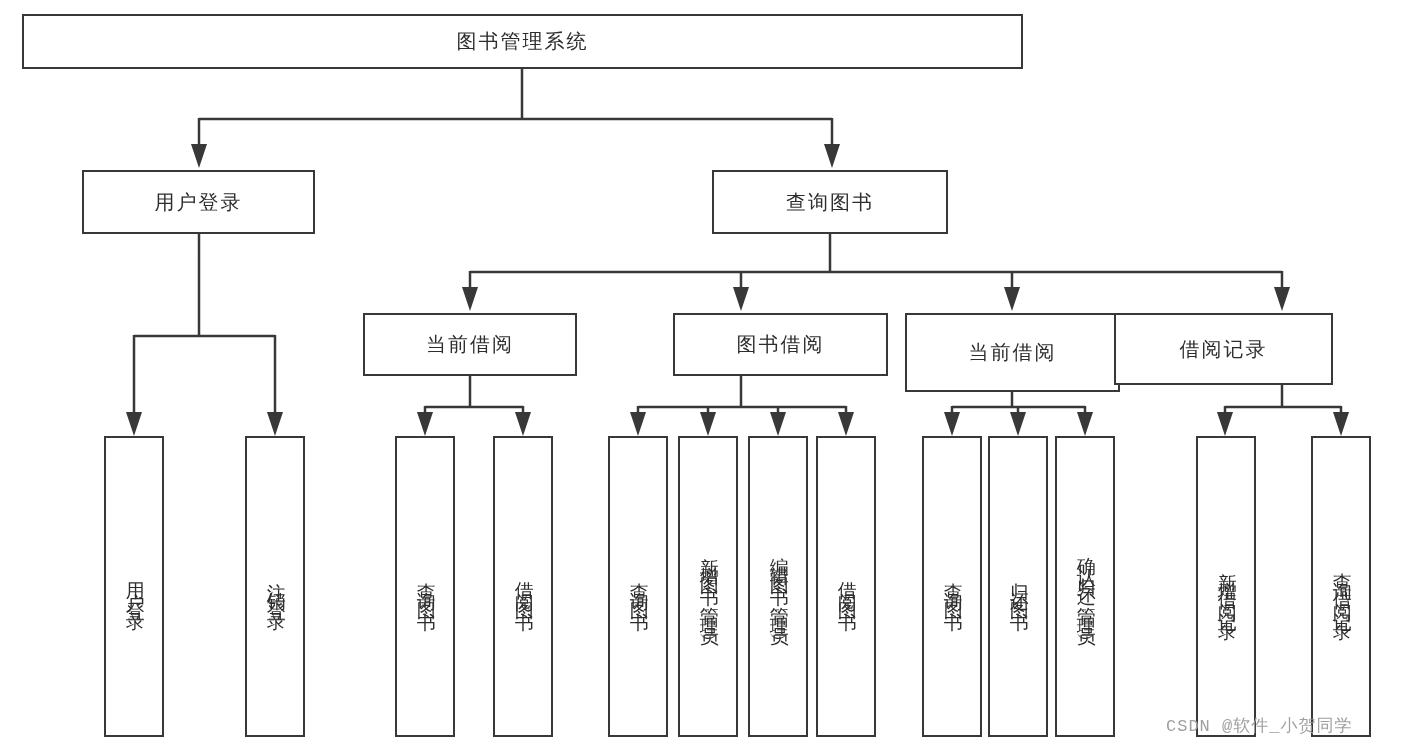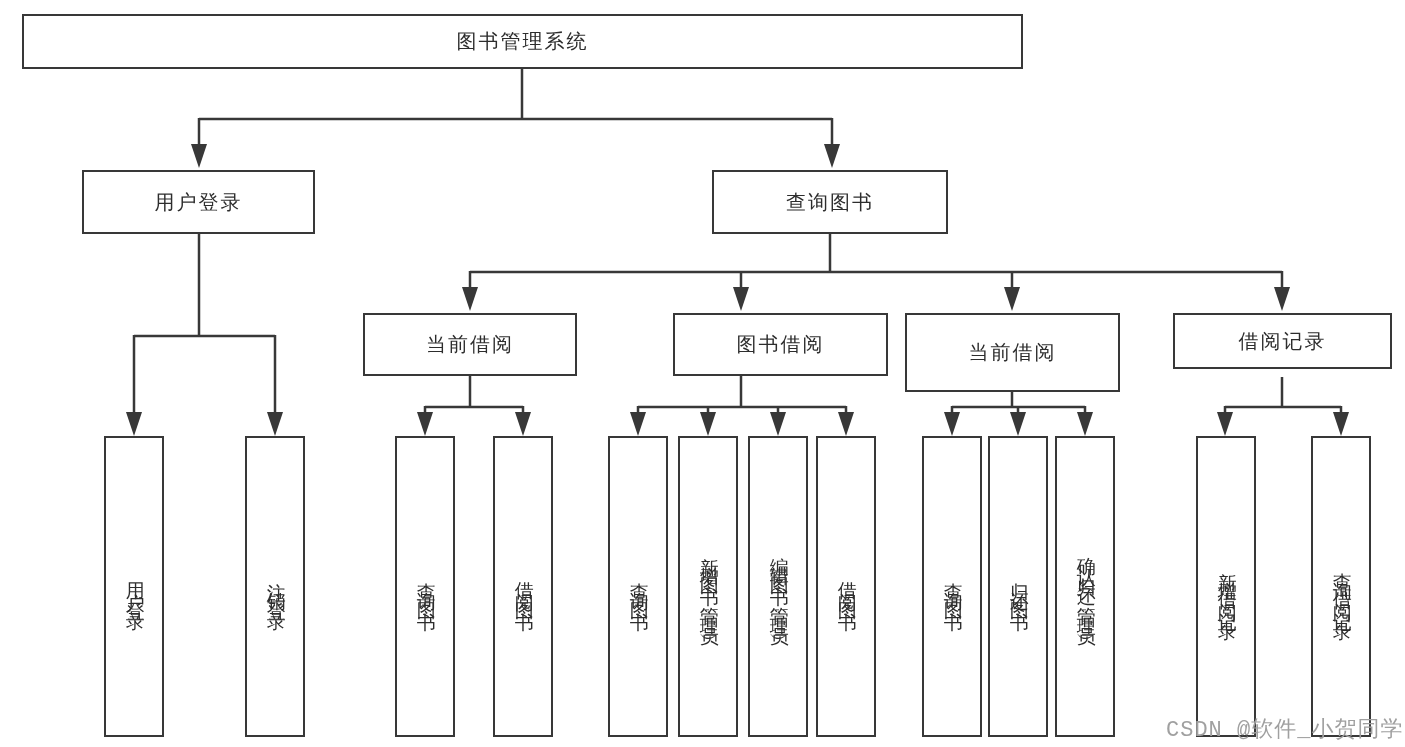--- a/index.html
+++ b/index.html
@@ -31,21 +31,21 @@
     writing-mode:vertical-rl;
     text-orientation:mixed;
     font-size:19px;
     line-height:1.4;
     letter-spacing:10px;
     white-space:nowrap;
   }
   .watermark{
     position:absolute;
     left:1166px;top:714px;
-    font-size:22px;
+    font-size:17px;
     letter-spacing:1px;
     color:var(--watermark,#a0a0a0);
     white-space:nowrap;
     z-index:5;
   }
 </style>
 </head>
 <body>
 
 <div class="canvas">
@@ -81,21 +81,21 @@
   </svg>
 
   <div class="node" style="left:22px;top:14px;width:1001px;height:55px;">图书管理系统</div>
 
   <div class="node" style="left:82px;top:170px;width:233px;height:64px;">用户登录</div>
   <div class="node" style="left:712px;top:170px;width:236px;height:64px;">查询图书</div>
 
   <div class="node" style="left:363px;top:313px;width:214px;height:63px;">当前借阅</div>
   <div class="node" style="left:633px;top:313px;width:215px;height:63px;margin-left:40px;">图书借阅</div>
   <div class="node" style="left:905px;top:313px;width:215px;height:79px;">当前借阅</div>
-  <div class="node" style="left:1173px;top:313px;width:219px;height:56px;">借阅记录</div>
+  <div class="node" style="left:1114px;top:313px;width:219px;height:72px;">借阅记录</div>
 
   <div class="node leaf" style="left:104px;">
     <span class="vtext">用户登录</span>
   </div>
   <div class="node leaf" style="left:245px;">
     <span class="vtext">注销登录</span>
   </div>
 
   <div class="node leaf" style="left:395px;">
     <span class="vtext">查询图书</span>

